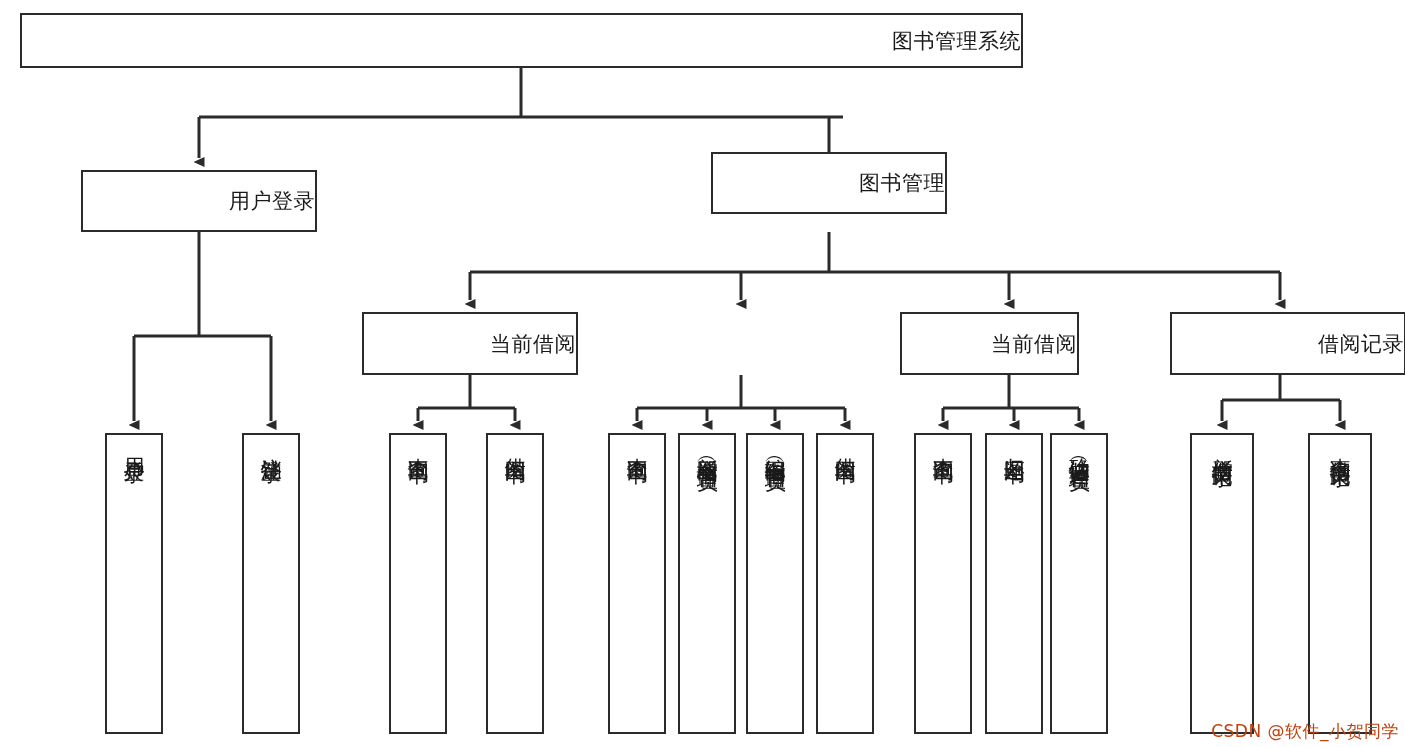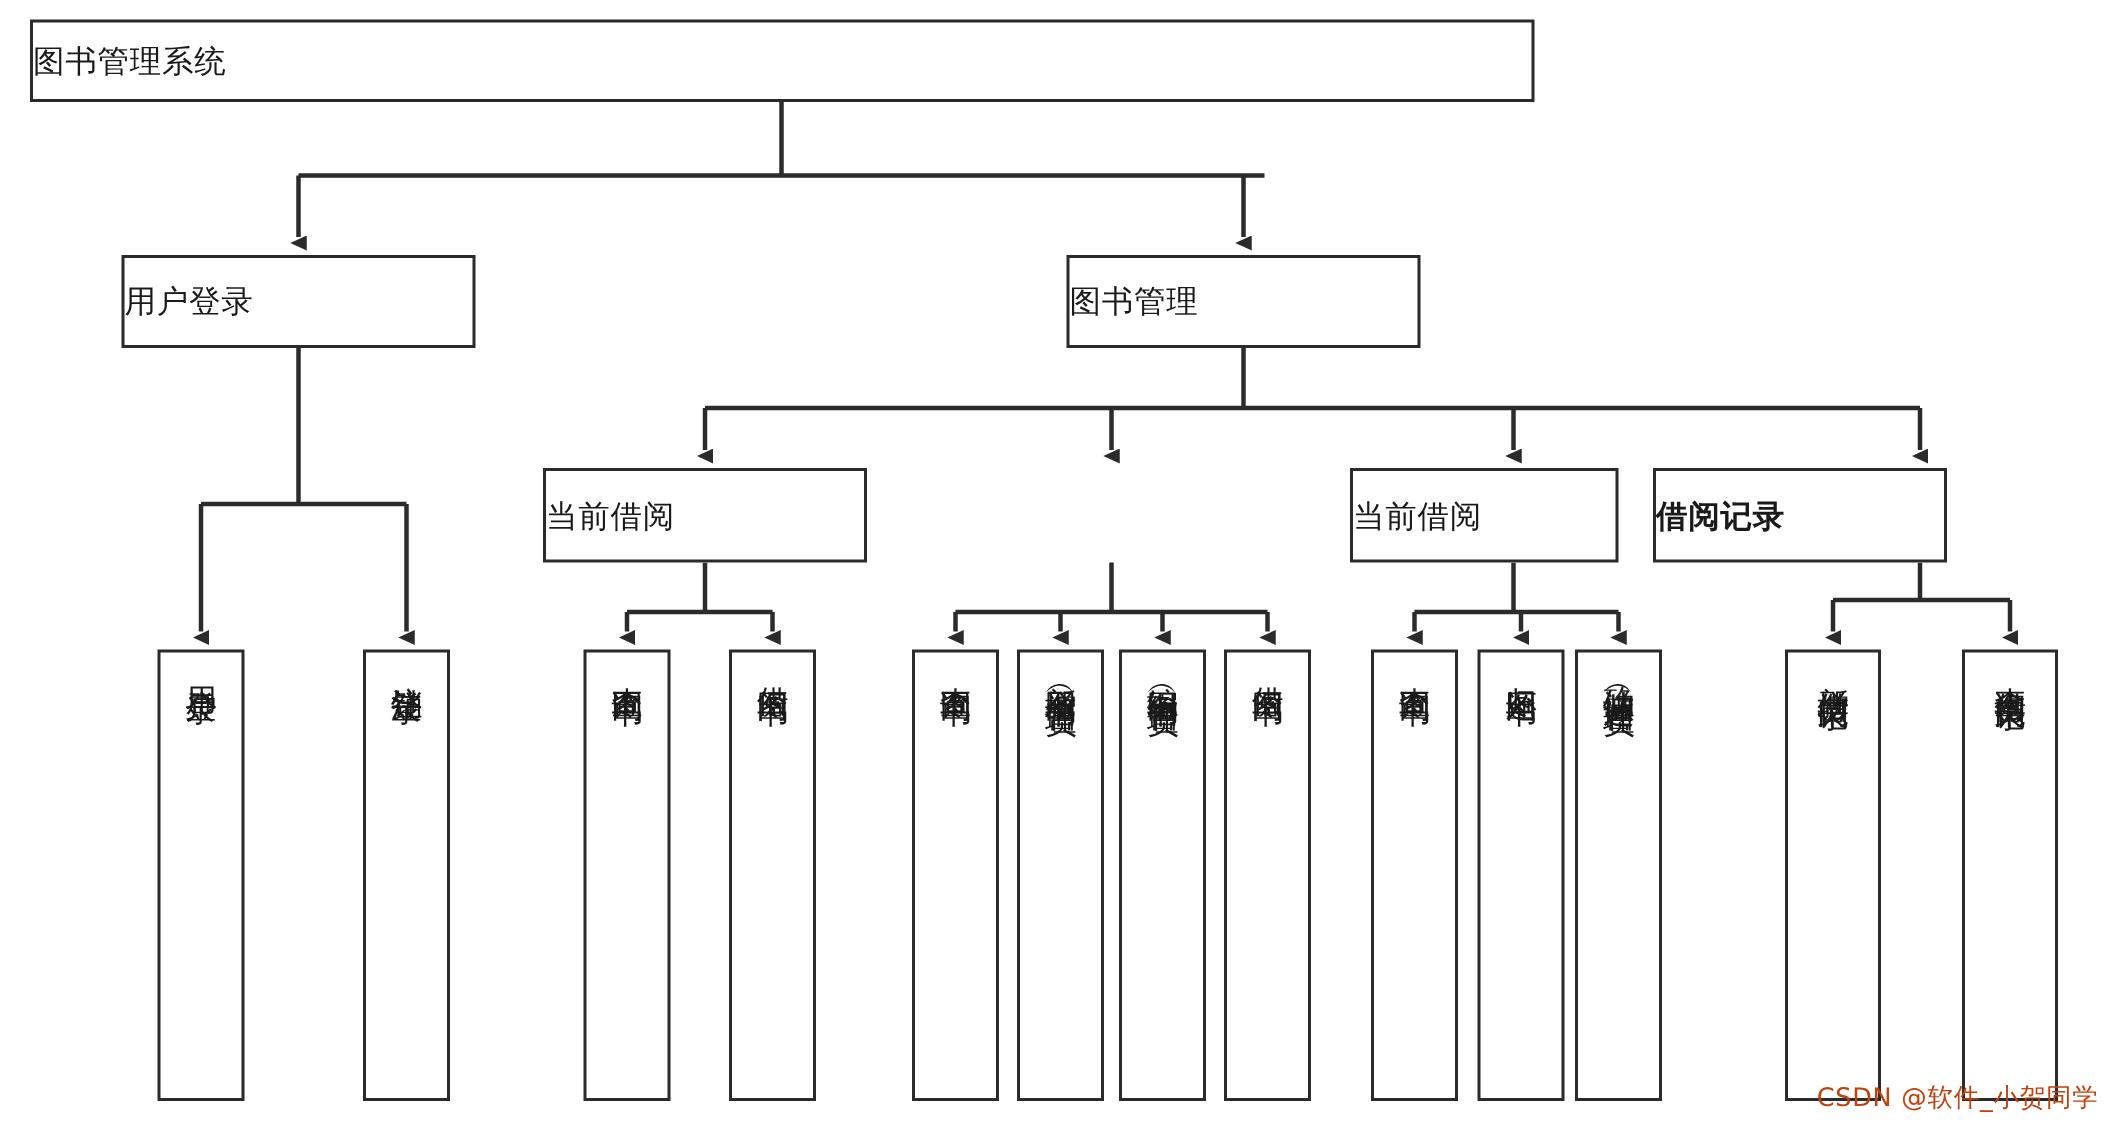--- a/index.html
+++ b/index.html
@@ -23,21 +23,21 @@
     height: 747px;
     pointer-events: none;
   }
   .node {
     position: absolute;
     box-sizing: border-box;
     border: 2px solid #2b2b2b;
     background: #ffffff;
     display: flex;
     align-items: center;
-    justify-content: flex-start;
+    justify-content: flex-end;
     color: #1a1a1a;
   }
   .node.h {
     font-size: 21px;
     letter-spacing: 0.5px;
   }
   .node.v {
     writing-mode: vertical-rl;
     text-orientation: upright;
     font-size: 21px;
@@ -120,38 +120,38 @@
   </svg>
 
   <div class="node h" style="left:20px; top:13px; width:1003px; height:55px;">
     <span>图书管理系统</span>
   </div>
 
   <div class="node h" style="left:81px; top:170px; width:236px; height:62px;">
     <span>用户登录</span>
   </div>
 
-  <div class="node h" style="left:711px; top:170px; width:236px; height:62px;">
+  <div class="node h" style="left:711px; top:152px; width:236px; height:62px;">
     <span>图书管理</span>
   </div>
 
   <div class="node v" style="left:105px; top:433px; width:58px; height:301px;">
     <span class="vtext">用户登录</span>
   </div>
   <div class="node v" style="left:242px; top:433px; width:58px; height:301px;">
     <span class="vtext">注销登录</span>
   </div>
 
   <div class="node h" style="left:362px; top:312px; width:216px; height:63px;">
     <span>当前借阅</span>
   </div>
   <div class="node h" style="left:900px; top:312px; width:179px; height:63px;">
     <span>当前借阅</span>
   </div>
-  <div class="node h" style="left:1102px; top:312px; width:196px; height:63px;font-weight:bold;">
+  <div class="node h" style="left:1170px; top:312px; width:236px; height:63px;">
     <span>借阅记录</span>
   </div>
 
   <div class="node v" style="left:389px; top:433px; width:58px; height:301px;">
     <span class="vtext">查询图书</span>
   </div>
   <div class="node v" style="left:486px; top:433px; width:58px; height:301px;">
     <span class="vtext">借阅图书</span>
   </div>
 

